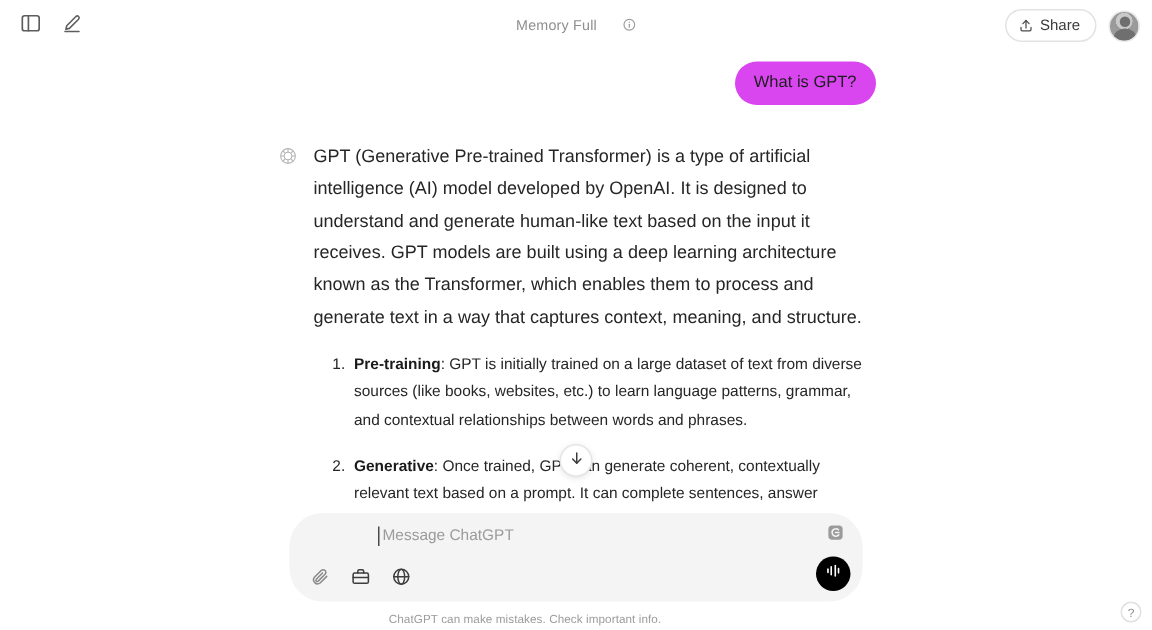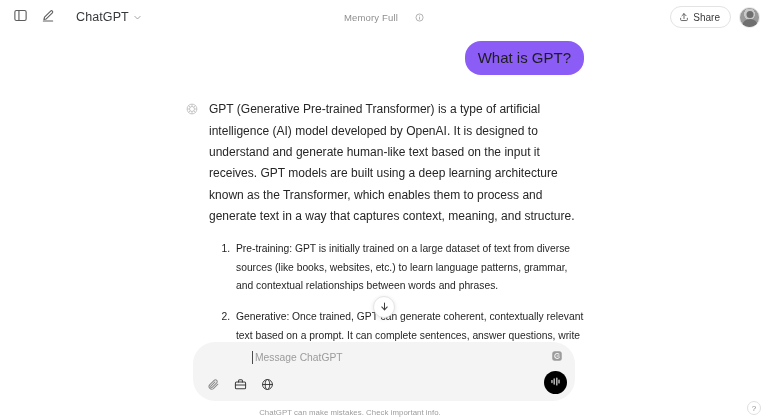--- a/index.html
+++ b/index.html
@@ -65,44 +65,44 @@
 
   
   .scroll-area {
     position: absolute; top: 34px; left: 0; width: 768px; height: 315px;
     overflow: hidden;
   }
   .thread { width: 400px; margin: 0 auto; position: relative; padding-top: 7px; }
 
   .user-row { display: flex; justify-content: flex-end; }
   .user-bubble {
-    background: #8b5cf6; color: #1d1d1f;
+    background: #d946ef; color: #1d1d1f;
     border-radius: 16px; padding: 7px 13px;
-    font-size: 15px; line-height: 1.35; max-width: 300px;
+    font-size: 11px; line-height: 1.35; max-width: 300px;
   }
 
   .assistant-row { display: flex; gap: 9px; margin-top: 24px; }
   .oai-avatar {
     width: 16px; height: 16px; flex: 0 0 16px; margin-top: 2px;
     display: flex; align-items: center; justify-content: center;
   }
   .assistant-body { flex: 1 1 auto; }
   .assistant-body p {
     font-size: 12px; line-height: 1.78; color: #262626; letter-spacing: .01px;
   }
   .assistant-body p + p { margin-top: 13px; }
   ol.features {
     margin-top: 13px; padding-left: 24px; list-style: decimal;
   }
   ol.features li {
     font-size: 10.3px; line-height: 1.78; color: #262626;
     margin-bottom: 13px; padding-left: 3px;
   }
   ol.features li::marker { color: #262626; }
-  ol.features li b { font-weight: 400; color: #1a1a1a; }
+  ol.features li b { font-weight: 700; color: #1a1a1a; }
 
   
   .scroll-down-btn {
     position: absolute; left: 50%; transform: translateX(-50%);
     top: 296px; width: 22px; height: 22px; border-radius: 50%;
     background: #ffffff; border: 1px solid #e5e5e5;
     display: flex; align-items: center; justify-content: center;
     cursor: pointer; box-shadow: 0 1px 4px rgba(0,0,0,.10); z-index: 5;
   }
 
@@ -171,28 +171,20 @@
 
       <button class="icon-btn">
         <span>
           <svg width="14" height="14" viewBox="0 0 24 24" fill="none" stroke="#5d5d5d" stroke-width="1.8" stroke-linecap="round" stroke-linejoin="round">
             <path d="M16.5 3.5a2.1 2.1 0 0 1 3 3L9 17l-4 1 1-4z"></path>
             <path d="M4 20.5h16"></path>
           </svg>
         </span>
       </button>
 
-      <div class="brand">
-        <span class="brand-name">ChatGPT</span>
-        <span class="chev">
-          <svg width="9" height="9" viewBox="0 0 24 24" fill="none" stroke="#9a9a9a" stroke-width="2.4" stroke-linecap="round" stroke-linejoin="round">
-            <polyline points="5 9 12 16 19 9"></polyline>
-          </svg>
-        </span>
-      </div>
     </div>
 
     <div class="hdr-center">
       <span class="memory-txt">Memory Full</span>
       <span>
         <svg width="9" height="9" viewBox="0 0 24 24" fill="none" stroke="#9a9a9a" stroke-width="2">
           <circle cx="12" cy="12" r="9.5"></circle>
           <line x1="12" y1="11" x2="12" y2="16.5" stroke-linecap="round"></line>
           <circle cx="12" cy="7.4" r="1.1" fill="#9a9a9a" stroke="none"></circle>
         </svg>

